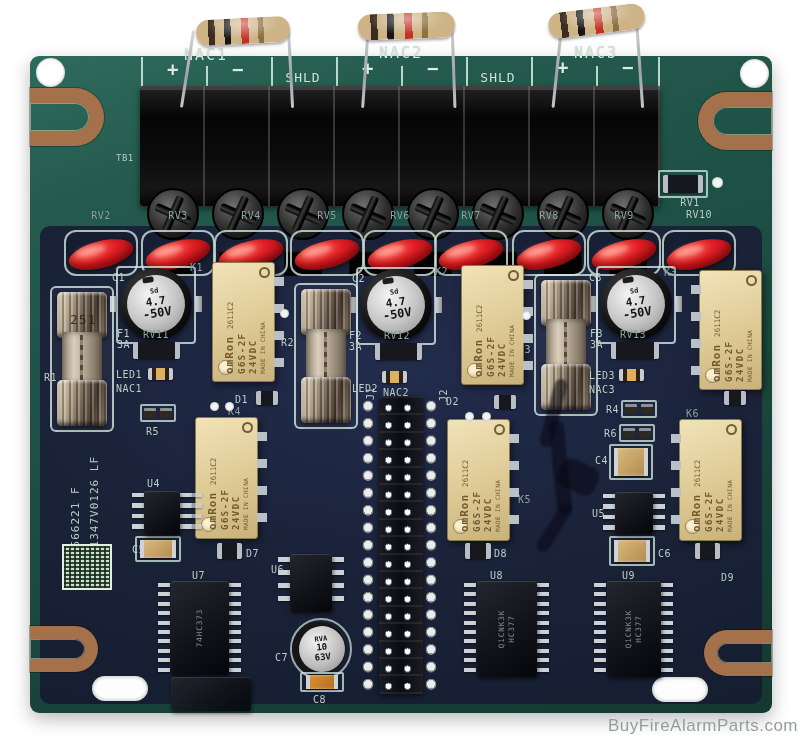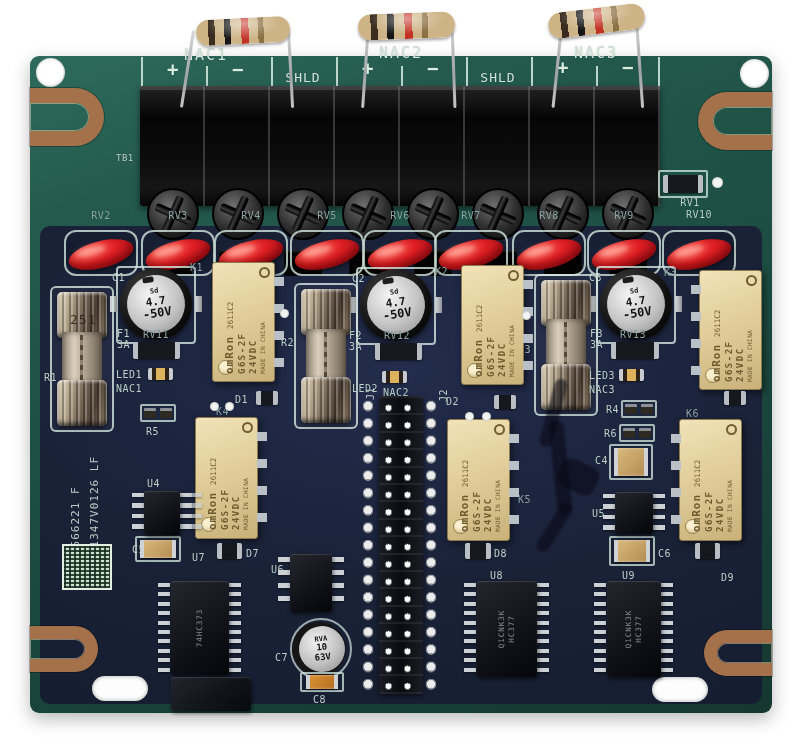--- a/index.html
+++ b/index.html
@@ -393,21 +393,21 @@
     </div>
   </div>
 
   <span class="lbl" style="left:235px;top:394px">D1</span>
   <div class="smd" style="left:256px;top:391px;width:22px;height:14px"></div>
   <span class="lbl" style="left:446px;top:396px">D2</span>
   <div class="smd" style="left:494px;top:395px;width:22px;height:14px"></div>
   <span class="lbl" style="left:724px;top:395px">D3</span>
   <div class="smd" style="left:724px;top:391px;width:22px;height:14px"></div>
 
-  <span class="lbl dim" style="left:216px;top:406px">K4</span>
+  <span class="lbl dim" style="left:228px;top:406px">K4</span>
   <div class="relay" style="left:195px;top:417px;height:122px">
     <div class="rpin" style="right:-10px;top:14px;height:95px"></div>
     <div class="rtxt">
       <span class="rl1"><span>omRon</span><span class="pn">2611C2</span></span>
       <span class="rl2">G6S-2F</span>
       <span class="rl2">24VDC</span>
       <span class="rl4">MADE IN CHINA</span>
     </div>
   </div>
   <span class="lbl dim" style="left:518px;top:494px">K5</span>
@@ -473,21 +473,21 @@
   <div class="icpins p13" style="left:332px;top:557px;height:52px"></div>
   <div class="ic" style="left:290px;top:554px;width:42px;height:58px"></div>
 
   <div class="smd" style="left:217px;top:543px;width:25px;height:16px"></div>
   <span class="lbl" style="left:246px;top:548px">D7</span>
   <div class="smd" style="left:465px;top:543px;width:26px;height:16px"></div>
   <span class="lbl" style="left:494px;top:548px">D8</span>
   <div class="smd" style="left:695px;top:543px;width:25px;height:16px"></div>
   <span class="lbl" style="left:721px;top:572px">D9</span>
 
-  <span class="lbl" style="left:192px;top:552px">U7</span>
+  <span class="lbl" style="left:192px;top:570px">U7</span>
   <div class="icpins p93" style="left:158px;top:583px;height:90px"></div>
   <div class="icpins p93" style="left:229px;top:583px;height:90px"></div>
   <div class="ic" style="left:171px;top:581px;width:58px;height:94px">
     <span class="ictxt">74HC373</span>
   </div>
   <div class="ic" style="left:171px;top:677px;width:80px;height:34px;opacity:.92"></div>
 
   <span class="lbl" style="left:490px;top:570px">U8</span>
   <div class="icpins p93" style="left:464px;top:583px;height:92px"></div>
   <div class="icpins p93" style="left:537px;top:583px;height:92px"></div>
@@ -533,13 +533,14 @@
   <div class="ink" style="left:558px;top:462px;width:40px;height:30px;transform:rotate(25deg)"></div>
   <div class="ink" style="left:548px;top:500px;width:13px;height:55px;transform:rotate(32deg)"></div>
 
   <div class="via" style="left:280px;top:309px;width:9px;height:9px"></div>
   <div class="via" style="left:522px;top:311px;width:9px;height:9px"></div>
   <div class="via" style="left:465px;top:412px;width:9px;height:9px"></div>
   <div class="via" style="left:482px;top:412px;width:9px;height:9px"></div>
   <div class="via" style="left:210px;top:402px;width:9px;height:9px"></div>
   <div class="via" style="left:225px;top:402px;width:9px;height:9px"></div>
 
+  <div class="wm">BuyFireAlarmParts.com</div>
 </div>
 
 </body></html>

